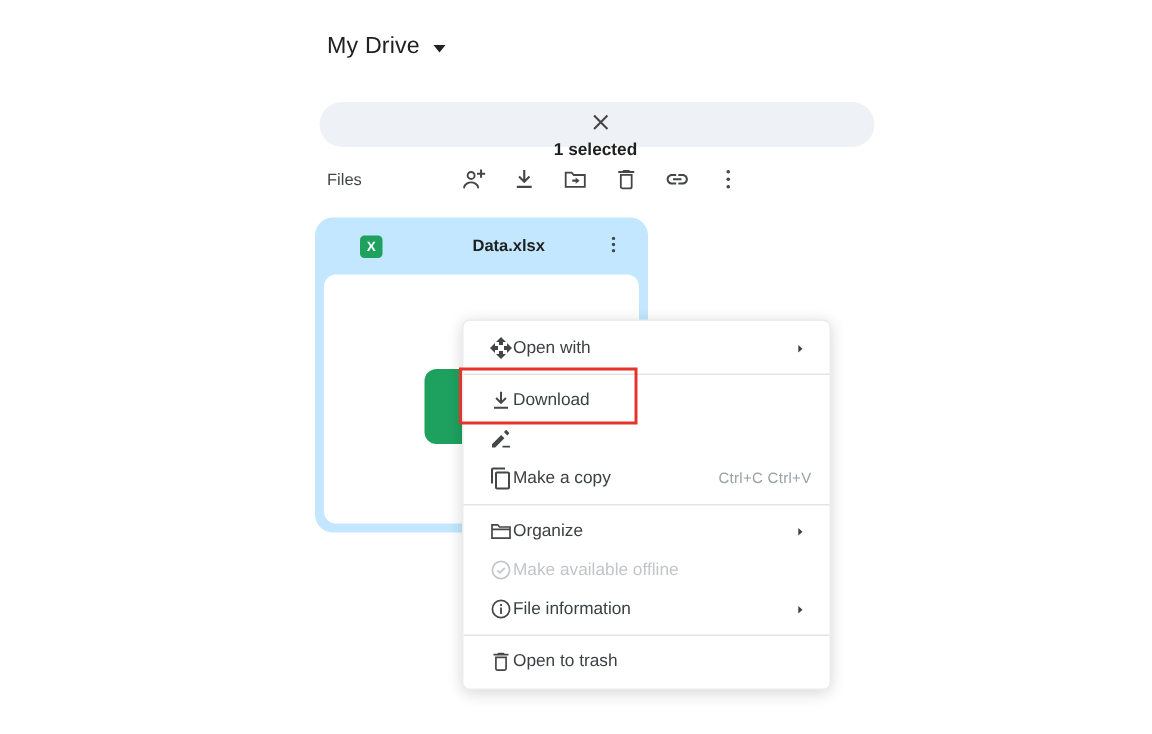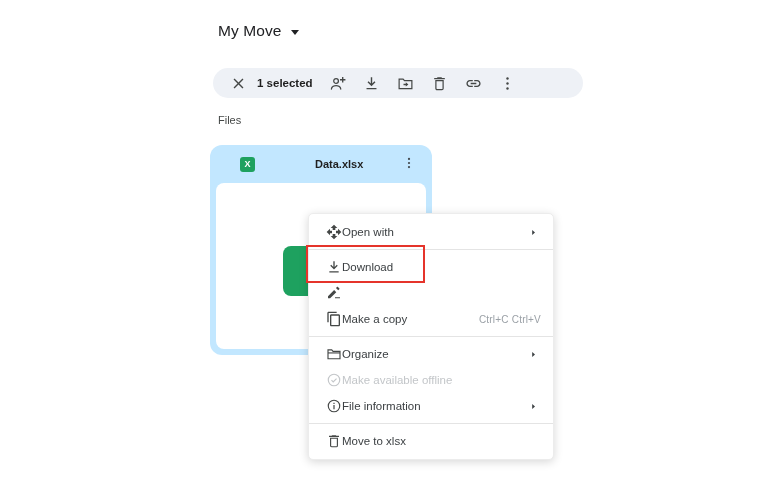--- a/index.html
+++ b/index.html
@@ -9,21 +9,21 @@
 
   
   .drive-title { position:absolute; left:218px; top:22px; display:flex; align-items:center; gap:9px;
                  font-size:15.5px; color:#202124; letter-spacing:.1px; cursor:pointer; }
   .caret-down { width:0; height:0; border-left:4.5px solid transparent; border-right:4.5px solid transparent;
                 border-top:5px solid #202124; margin-top:2px; }
 
   
   .sel-toolbar { position:absolute; left:213px; top:68px; width:370px; height:30px;
                  background:#eef1f6; border-radius:15px; display:flex; align-items:center;
-                 padding:0 6px 0 10px; }
+                 padding:0 6px 0 10px;flex-direction:column; }
   .tb-btn { width:30px; height:26px; display:flex; align-items:center; justify-content:center;
             border:none; background:transparent; cursor:pointer; border-radius:50%; flex:0 0 auto; }
   .tb-btn svg { width:17px; height:17px; display:block; }
   .sel-label { font-size:11.5px; font-weight:bold; color:#1f1f1f; margin:0 10px 0 4px; white-space:nowrap; }
   .tb-group { display:flex; align-items:center; gap:4px; }
 
   
   .files-label { position:absolute; left:218px; top:114px; font-size:11px; font-weight:normal; color:#444746; }
 
   
@@ -61,21 +61,21 @@
   
   .annotation-box { position:absolute; left:306px; top:245px; width:119px; height:38px;
                     border:2.5px solid #e5342b; z-index:20; pointer-events:none; }
 </style>
 </head>
 <body>
 
 <div class="stage">
 
   <div class="drive-title">
-    <span>My Move</span>
+    <span>My Drive</span>
     <span class="caret-down"></span>
   </div>
 
   <div class="sel-toolbar">
     <button class="tb-btn">
       <span>
           <svg viewBox="0 0 24 24" width="17" height="17">
             <path fill="#444746" d="M19 6.4 17.6 5 12 10.6 6.4 5 5 6.4 10.6 12 5 17.6 6.4 19 12 13.4 17.6 19 19 17.6 13.4 12z"></path>
           </svg>
         </span>
@@ -246,20 +246,20 @@
 
     <div class="menu-divider"></div>
 
     <div class="mi">
       <span class="ic">
           <svg viewBox="0 0 24 24">
             <path fill="#444746" d="M9.3 3.2h5.4l1 1h3.8V6H4.5V4.2h3.8z"></path>
             <path fill="none" stroke="#444746" stroke-width="1.7" d="M6.9 7.8h10.2V19c0 .9-.7 1.6-1.6 1.6H8.5c-.9 0-1.6-.7-1.6-1.6z"></path>
           </svg>
         </span>
-      <span class="mi-label">Move to xlsx</span>
+      <span class="mi-label">Open to trash</span>
     </div>
 
   </div>
 
   <div class="annotation-box"></div>
 
 </div>
 
 </body></html>

